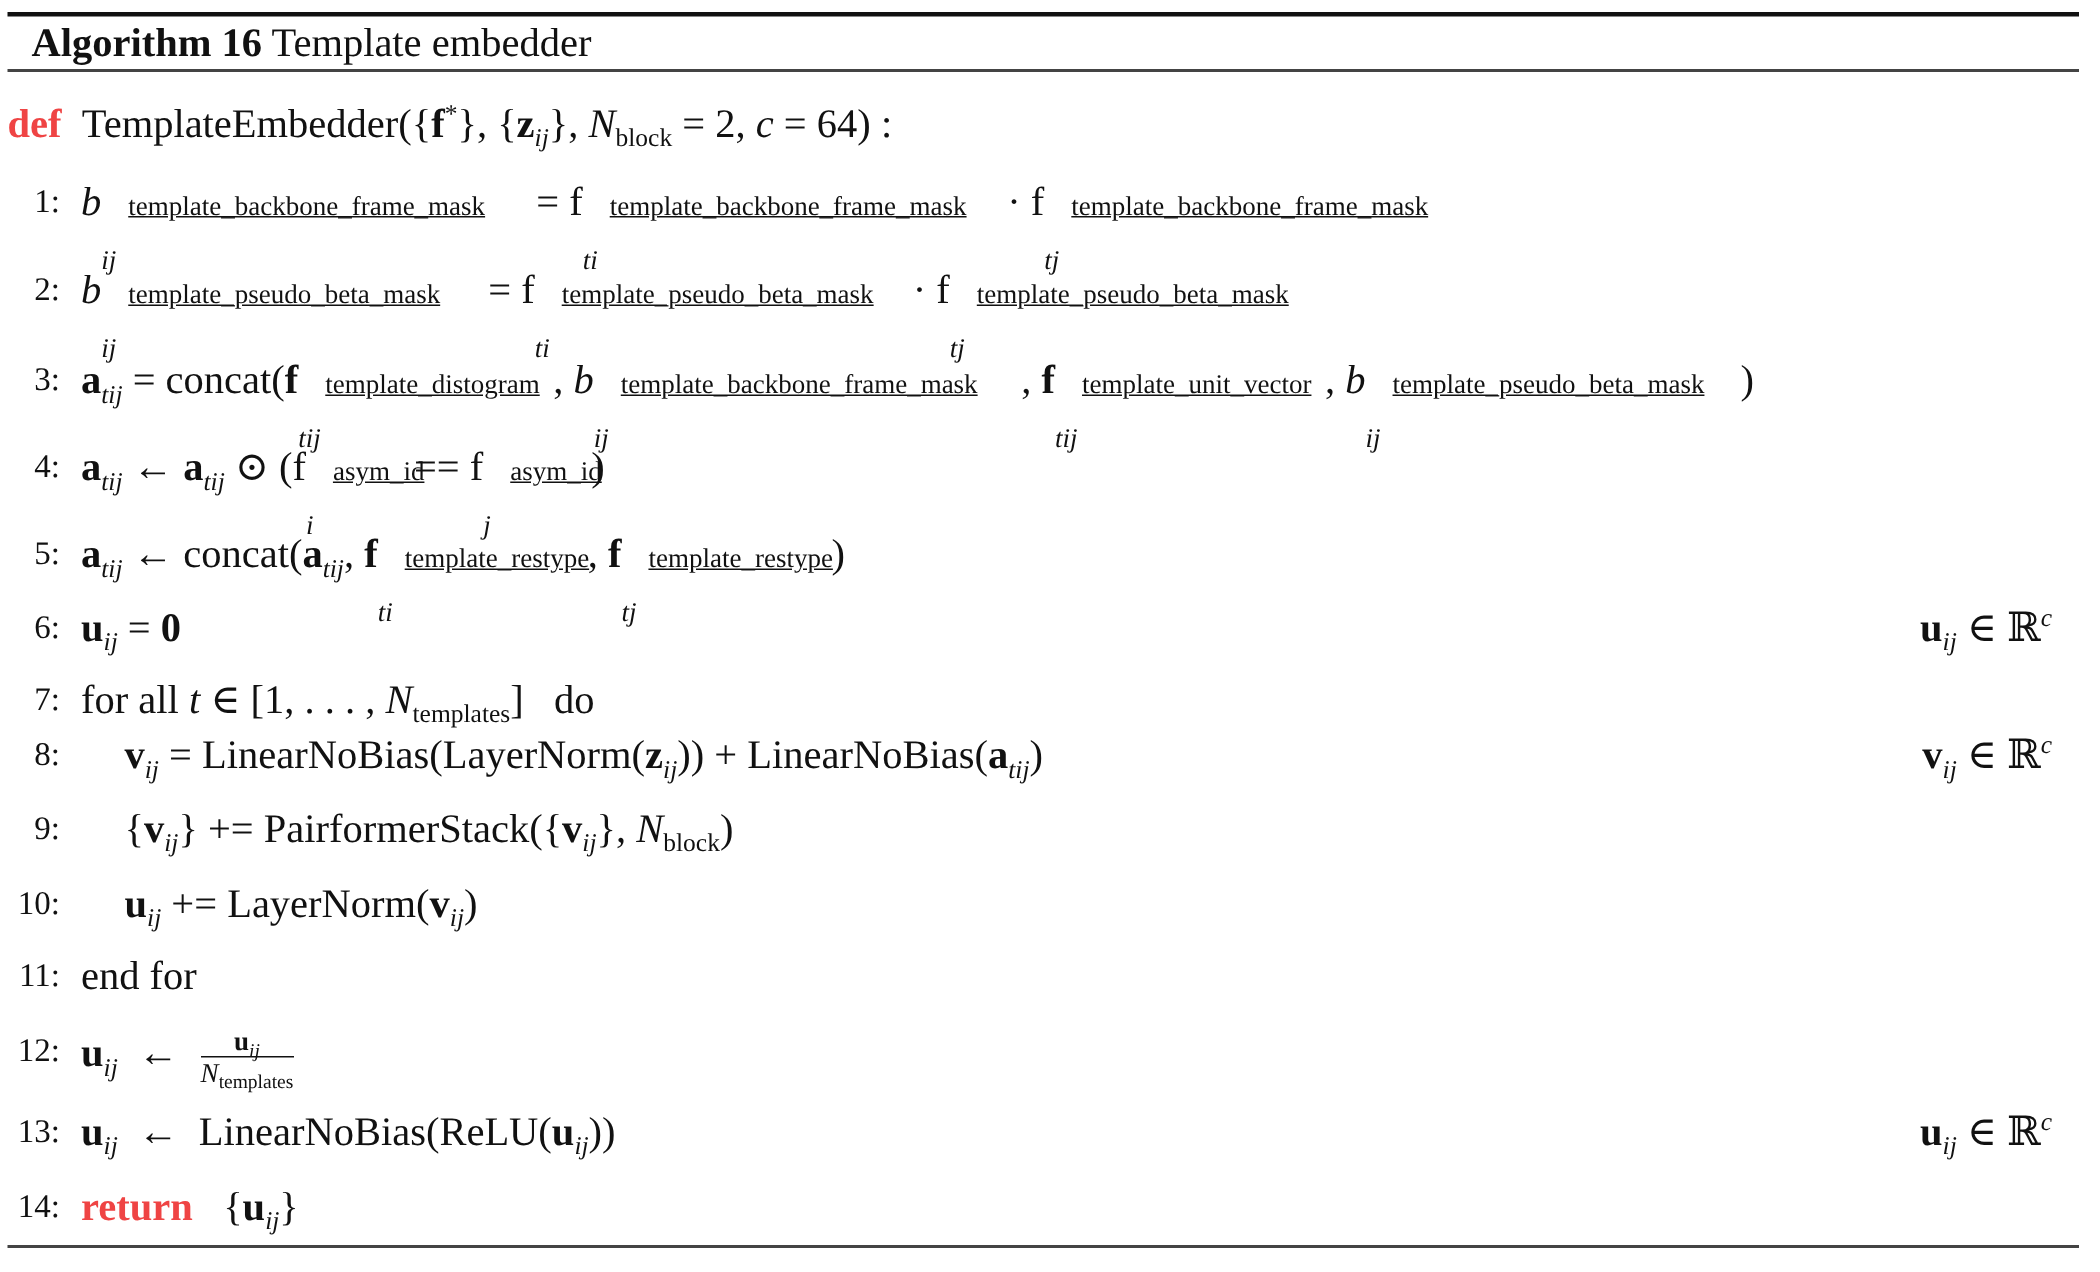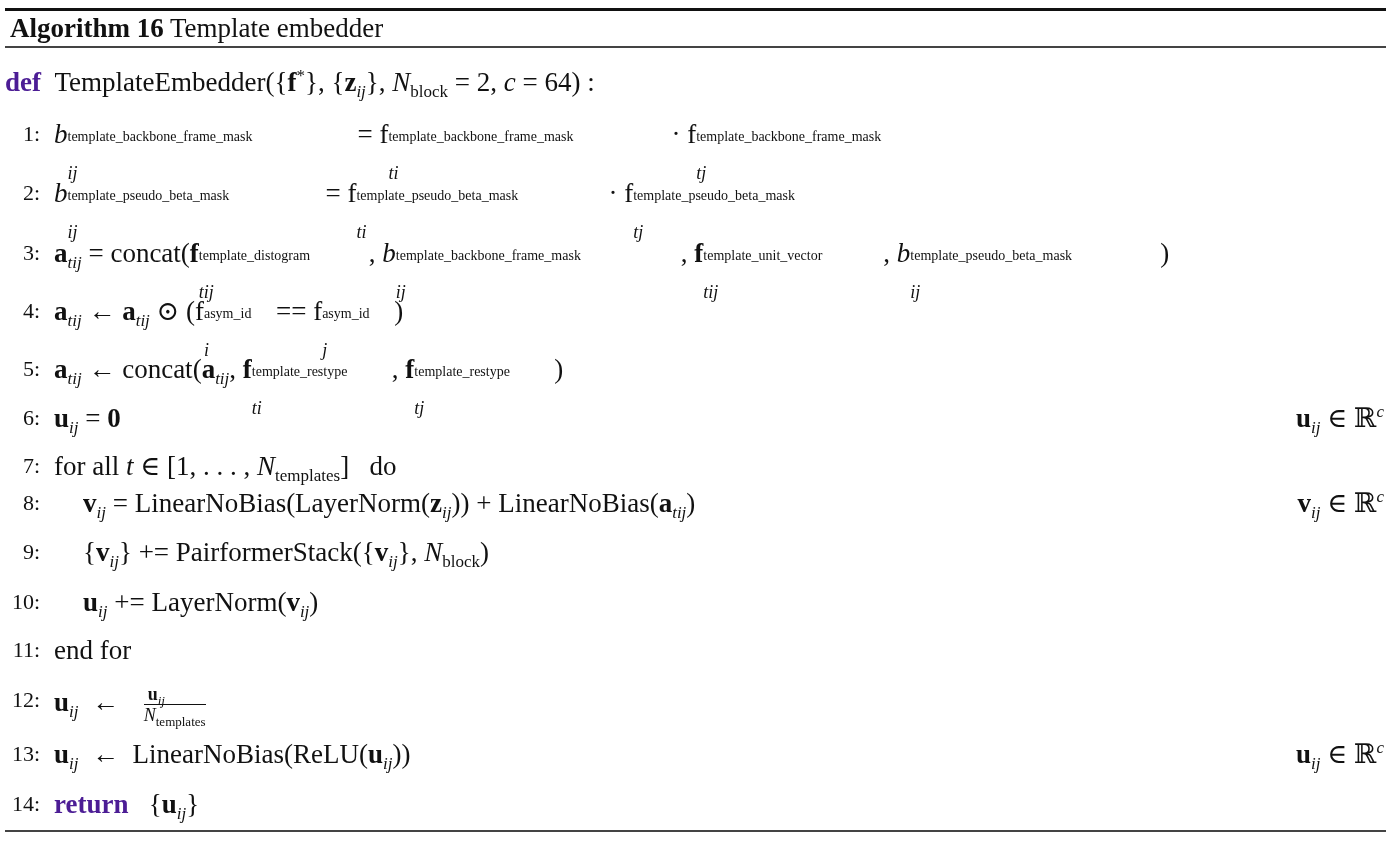--- a/index.html
+++ b/index.html
@@ -2,36 +2,36 @@
 <html><head>
   <meta charset="utf-8">
   <style>
     html, body { margin:0; padding:0; background:#ffffff; }
     body { width:1400px; height:848px; position:relative; overflow:hidden;
            font-family:"Liberation Serif","DejaVu Serif",serif; color:#111; }
     .rule { position:absolute; left:5px; width:1381px; background:#222; }
     .rule.top { top:8px; height:3px; background:#111; }
     .rule.mid { top:46px; height:2px; background:#444; }
     .rule.bot { top:830px; height:2px; background:#444; }
-    .title { position:absolute; left:10px; top:12px; font-size:27px; line-height:32px; }
+    .title { position:absolute; left:21px; top:12px; font-size:27px; line-height:32px; }
     .title b { font-weight:bold; }
     .line { position:absolute; left:0; white-space:nowrap; font-size:27px; line-height:32px; }
     .num { position:absolute; left:0; width:40px; text-align:right; font-size:22px; }
     .body { position:absolute; left:54px; }
     .body.ind { left:83px;font-family:Liberation Serif, serif; }
-    .green { color:#4c1d95; font-weight:bold; }
+    .green { color:#ef4444; font-weight:bold; }
     .kw { font-weight:normal; }
     .bf { font-weight:bold; }
     .it { font-style:italic; }
     sup, sub { font-size:17px; line-height:0; }
     .sp { display:inline-block; position:relative; vertical-align:baseline; }
-    .sp .sup { position:absolute; left:0; top:-22px; font-size:14px; white-space:nowrap; }
+    .sp .sup { position:absolute; left:18px; top:-22px; font-size:18px; white-space:nowrap;text-decoration:underline; }
     .sp .sub { position:absolute; left:0; top:14px; font-size:18px; font-style:italic; white-space:nowrap; }
-    .right { position:absolute; right:16px; font-size:27px;text-align:center; }
-    .frac { display:inline-block; vertical-align:middle; margin-left:18px; }
+    .right { position:absolute; right:32px; font-size:27px;text-align:center; }
+    .frac { display:inline-block; vertical-align:middle; text-align:center; margin-left:8px; }
     .frac .numr { display:block; font-size:18px; border-bottom:1.5px solid #111; padding:0 4px; line-height:20px; }
     .frac .den { display:block; font-size:18px; line-height:20px; }
   </style>
 </head>
 <body>
 
 <div class="rule top"></div>
 <div class="title">
   <b>Algorithm 16</b>
   <span>Template embedder</span>

